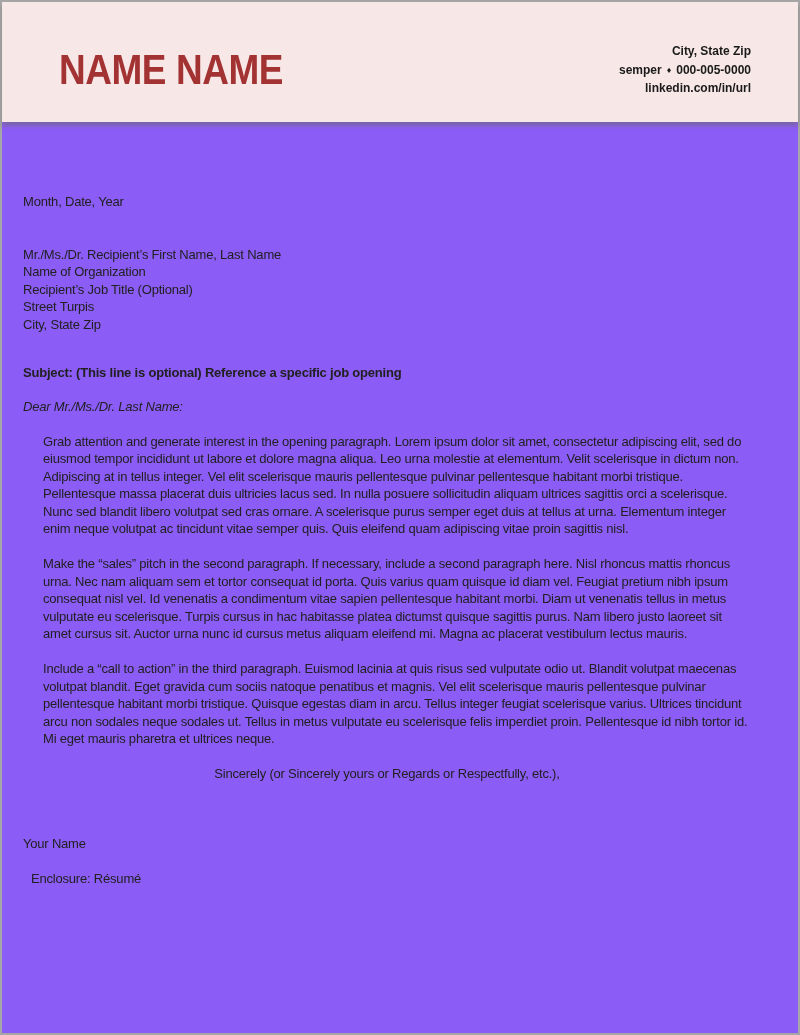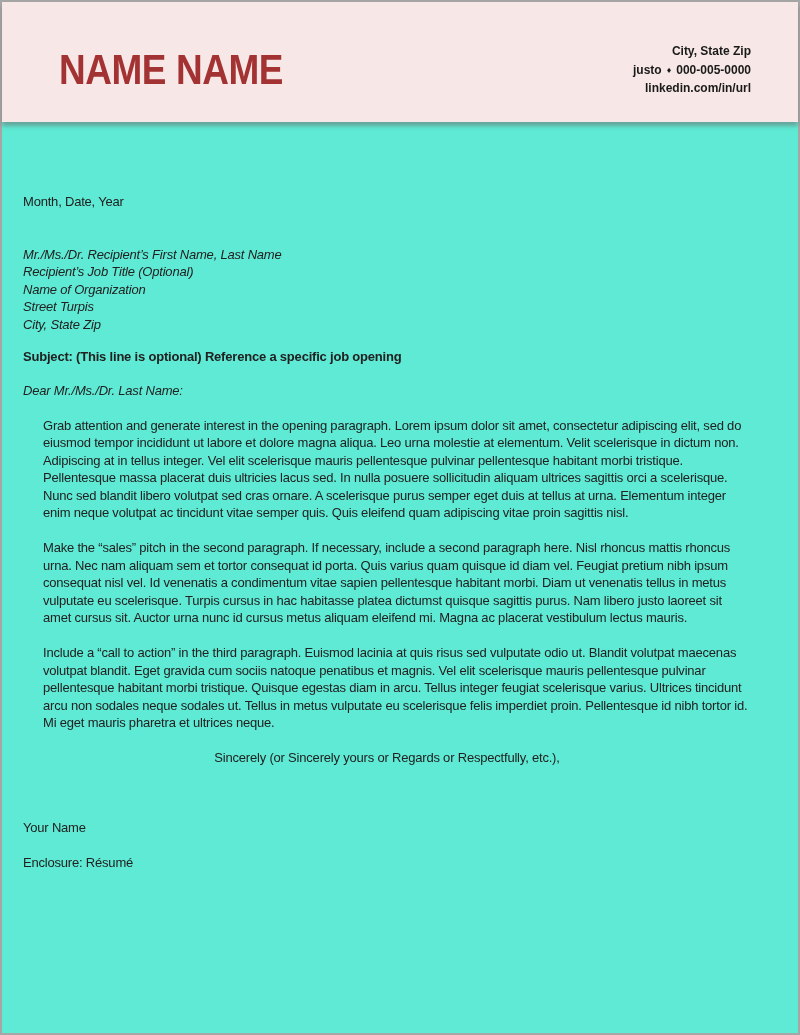--- a/index.html
+++ b/index.html
@@ -6,21 +6,21 @@
   html, body { background: #ffffff; }
   body {
     width: 800px; height: 1035px;
     font-family: "Liberation Sans", sans-serif;
     color: #222222;
     overflow: hidden;
   }
   .page {
     width: 800px; height: 1035px;
     border: 2px solid #a6a6a6;
-    background: #5eead4;
+    background: #8b5cf6;
     position: relative;
   }
   
   .letter-header {
     height: 120px;
     background: #f7e7e6;
     box-shadow: 0 4px 4px rgba(110,110,110,0.55);
     position: relative;
     display: flex;
     align-items: center;
@@ -52,53 +52,53 @@
   }
   
   .letter-body {
     padding: 71px 47px 0 21px;
     font-size: 13px;
     letter-spacing: -0.2px;
     line-height: 17.5px;
     color: #212121;
   }
   .date-line       { margin-bottom: 35px; }
-  .recipient-block { margin-bottom: 15px; font-style: italic; }
+  .recipient-block { margin-bottom: 31px; }
   .subject-line    { margin-bottom: 16px; font-weight: bold; }
   .salutation-line { margin-bottom: 17.5px; font-style: italic; }
   .para            { margin-bottom: 17.5px; margin-left: 20px; }
   .closing-line    { margin-bottom: 52.5px; text-align: center; }
   .signature-line  { margin-bottom: 17.5px; }
-  .enclosure-line  { margin-bottom: 0; }
+  .enclosure-line  { margin-bottom: 0; margin-left: 8px; }
 </style>
 </head>
 <body>
 
 <div class="page">
 
   <div class="letter-header">
     <div class="name-title">NAME NAME</div>
 
     <div class="contact-block">
       <div>City, State Zip</div>
       <div>
-        <span>justo</span><span class="sep">♦</span><span>000-005-0000</span>
+        <span>semper</span><span class="sep">♦</span><span>000-005-0000</span>
       </div>
       <div>linkedin.com/in/url</div>
     </div>
   </div>
 
   <div class="letter-body">
 
     <div class="date-line">Month, Date, Year</div>
 
     <div class="recipient-block">
       <div>Mr./Ms./Dr. Recipient’s First Name, Last Name</div>
+      <div>Name of Organization</div>
       <div>Recipient’s Job Title (Optional)</div>
-      <div>Name of Organization</div>
       <div>Street Turpis</div>
       <div>City, State Zip</div>
     </div>
 
     <div class="subject-line">Subject: (This line is optional) Reference a specific job opening</div>
 
     <div class="salutation-line">Dear Mr./Ms./Dr. Last Name:</div>
 
     <p class="para">Grab attention and generate interest in the opening paragraph. Lorem ipsum dolor sit amet, consectetur adipiscing elit, sed do eiusmod tempor incididunt ut labore et dolore magna aliqua. Leo urna molestie at elementum. Velit scelerisque in dictum non. Adipiscing at in tellus integer. Vel elit scelerisque mauris pellentesque pulvinar pellentesque habitant morbi tristique. Pellentesque massa placerat duis ultricies lacus sed. In nulla posuere sollicitudin aliquam ultrices sagittis orci a scelerisque. Nunc sed blandit libero volutpat sed cras ornare. A scelerisque purus semper eget duis at tellus at urna. Elementum integer enim neque volutpat ac tincidunt vitae semper quis. Quis eleifend quam adipiscing vitae proin sagittis nisl.</p>
 

